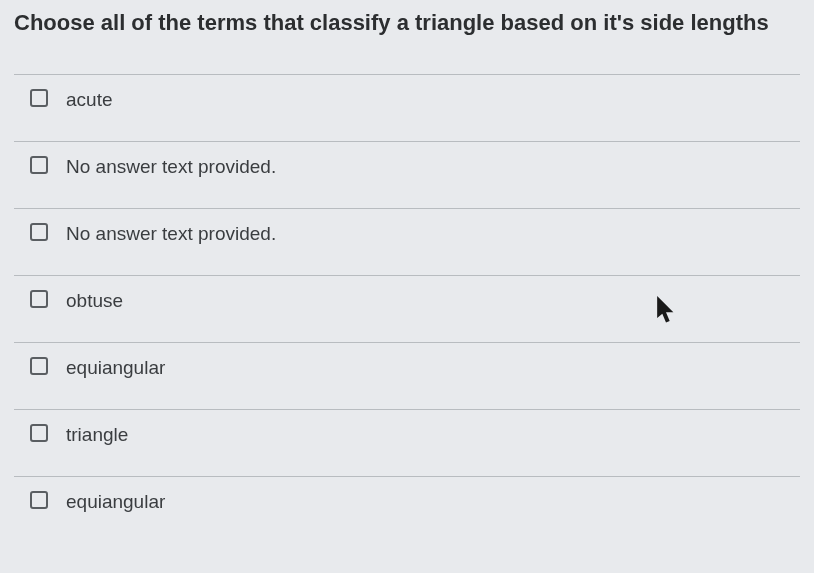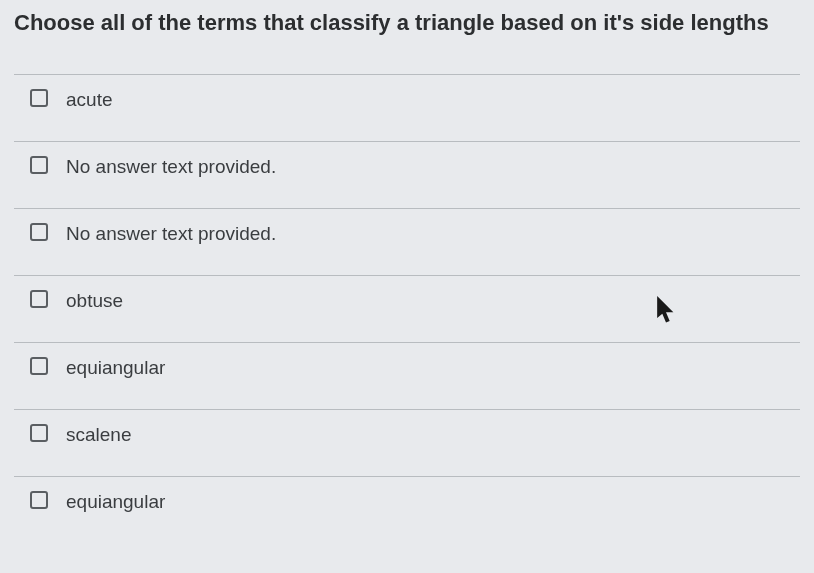--- a/index.html
+++ b/index.html
@@ -91,21 +91,21 @@
     </div>
 
     <div class="answer-row">
       <div class="checkbox"></div>
       <div class="answer-label">equiangular</div>
     </div>
 
 
     <div class="answer-row">
       <div class="checkbox"></div>
-      <div class="answer-label">scalene</div>
+      <div class="answer-label">triangle</div>
     </div>
 
 
     <div class="answer-row" style="border-bottom:none;">
       <div class="checkbox"></div>
       <div class="answer-label">equiangular</div>
     </div>
 
   </div>
 </div>

